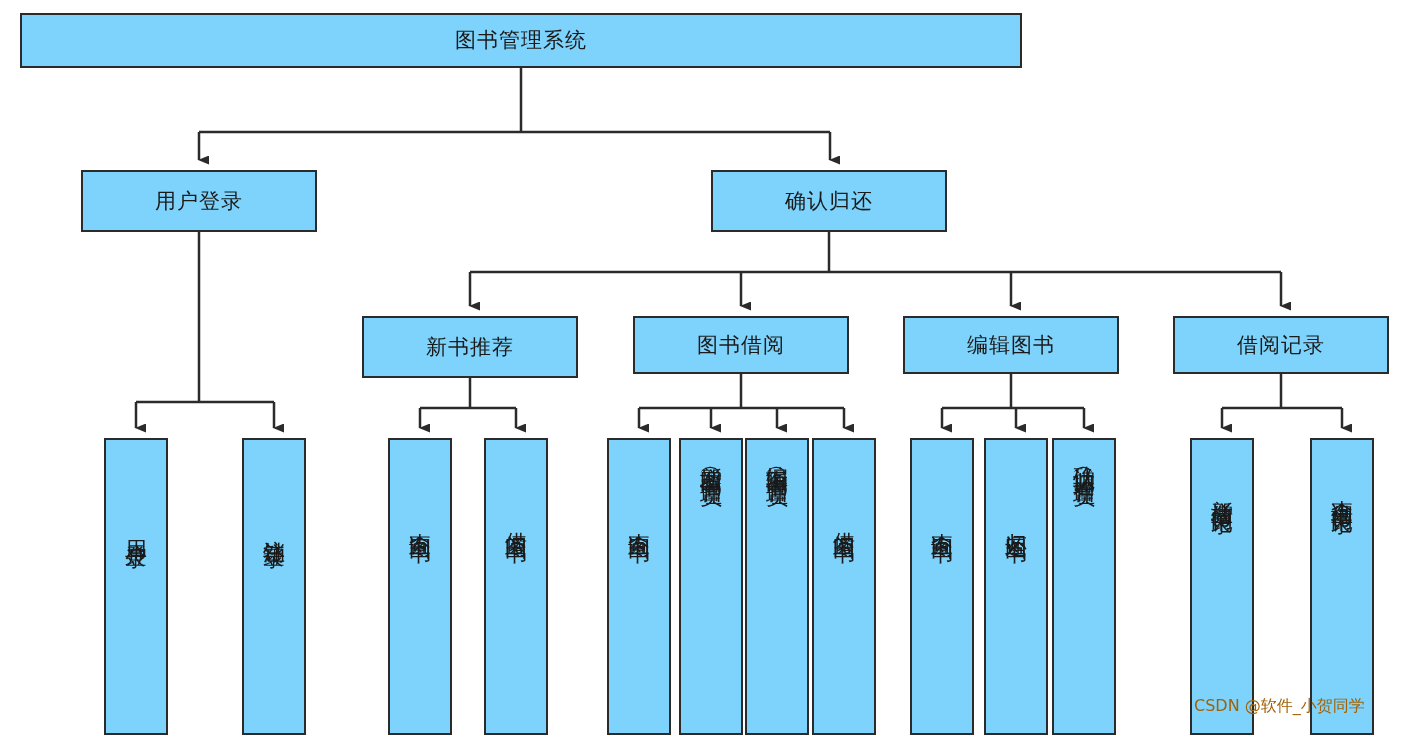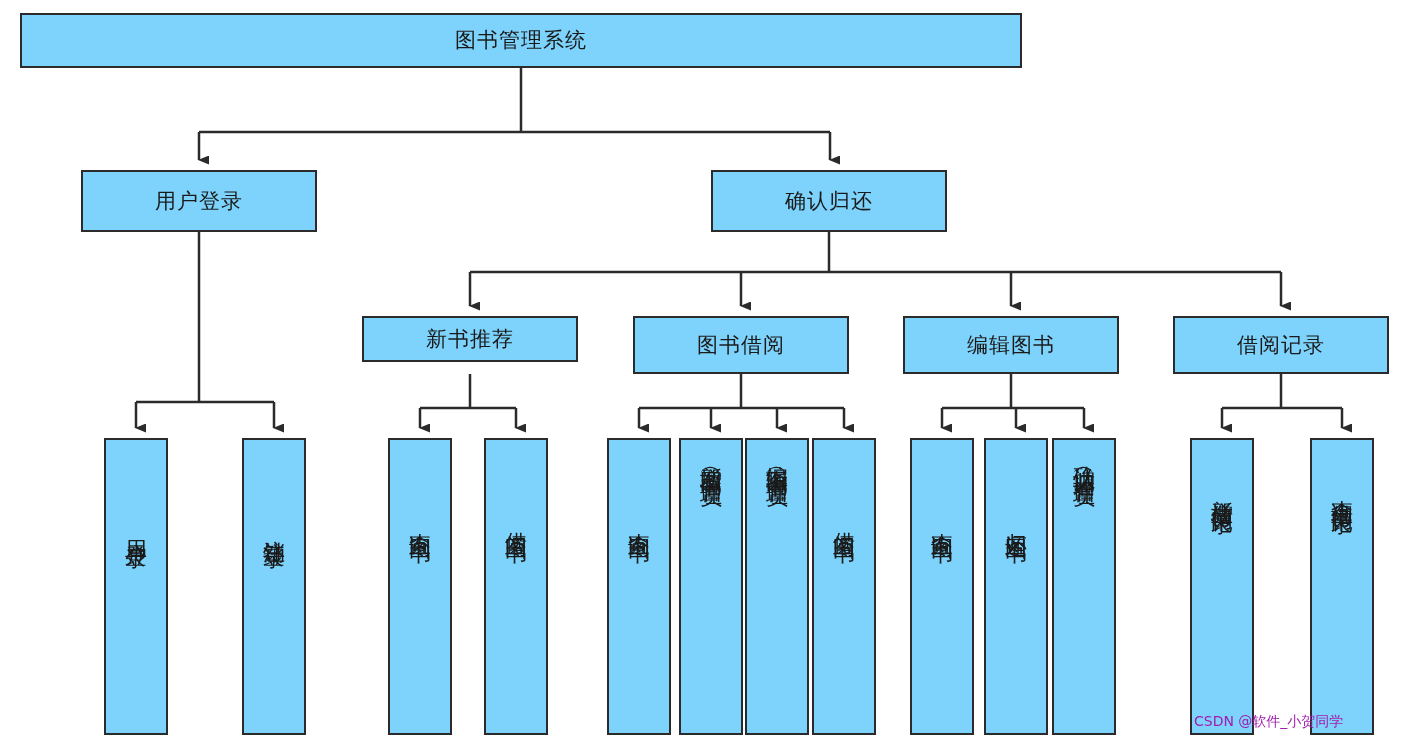--- a/index.html
+++ b/index.html
@@ -53,23 +53,23 @@
   .node.vert .label {
     writing-mode: vertical-rl;
     text-orientation: upright;
     font-size: 22px;
     letter-spacing: 3px;
     line-height: 1;
   }
   .watermark {
     position: absolute;
     left: 1194px;
-    top: 713px;
-    font-size: 14px;
-    color: #a21caf;
+    top: 696px;
+    font-size: 16px;
+    color: #a16207;
     white-space: nowrap;
     z-index: 5;
     font-family: "DejaVu Sans", "Liberation Sans", sans-serif;
   }
 </style>
 </head>
 <body>
 
 <div id="diagram-root">
 
@@ -128,21 +128,21 @@
     <span class="label">图书管理系统</span>
   </div>
 
   <div class="node horiz" style="left:81px;top:170px;width:236px;height:62px;">
     <span class="label">用户登录</span>
   </div>
   <div class="node horiz" style="left:711px;top:170px;width:236px;height:62px;">
     <span class="label">确认归还</span>
   </div>
 
-  <div class="node horiz" style="left:362px;top:316px;width:216px;height:46px;">
+  <div class="node horiz" style="left:362px;top:316px;width:216px;height:62px;">
     <span class="label">新书推荐</span>
   </div>
   <div class="node horiz" style="left:633px;top:316px;width:216px;height:58px;">
     <span class="label">图书借阅</span>
   </div>
   <div class="node horiz" style="left:903px;top:316px;width:216px;height:58px;">
     <span class="label">编辑图书</span>
   </div>
   <div class="node horiz" style="left:1173px;top:316px;width:216px;height:58px;justify-content:center;">
     <span class="label">借阅记录</span>

